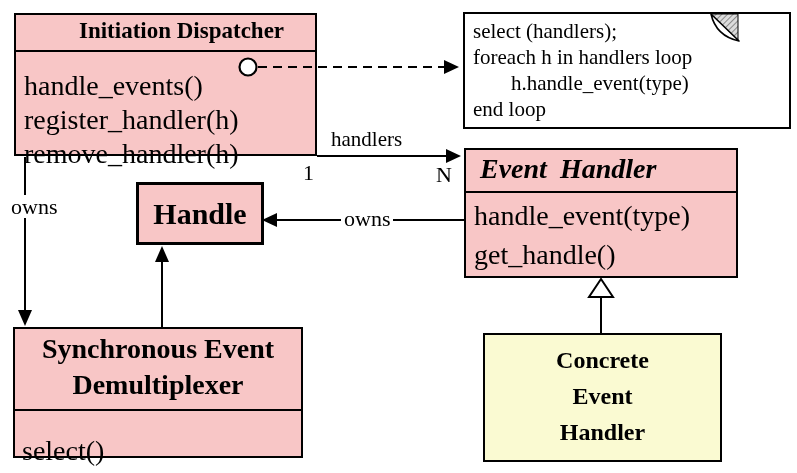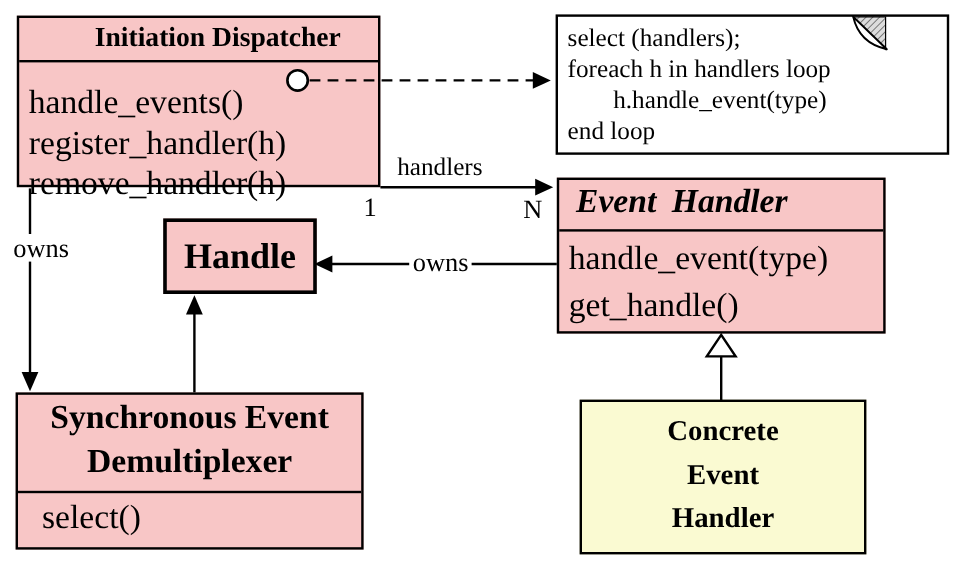--- a/index.html
+++ b/index.html
@@ -62,21 +62,21 @@
 
   <div class="box" style="left:136px;top:182px;width:128px;height:63px;border-width:3px;display:flex;align-items:center;justify-content:center;font-size:30px;font-weight:bold;">
     <span>Handle</span>
   </div>
 
   <div class="box" style="left:13px;top:327px;width:290px;height:131px;">
     <div class="uml-title" style="height:78px;font-size:28px;line-height:36px;padding-top:2px;">
       <div>Synchronous Event</div>
       <div>Demultiplexer</div>
     </div>
-    <div class="methods" style="padding:4px 20px;font-size:28px;line-height:34px;">
+    <div class="methods" style="padding:4px 7px;font-size:28px;line-height:34px;margin-top:19px;">
       <div>select()</div>
     </div>
   </div>
 
   <div class="box" style="left:483px;top:333px;width:239px;height:129px;background:var(--concrete-fill);text-align:center;font-weight:bold;font-size:24px;line-height:36px;padding-top:7px;">
     <div>Concrete</div>
     <div>Event</div>
     <div>Handler</div>
   </div>
 

